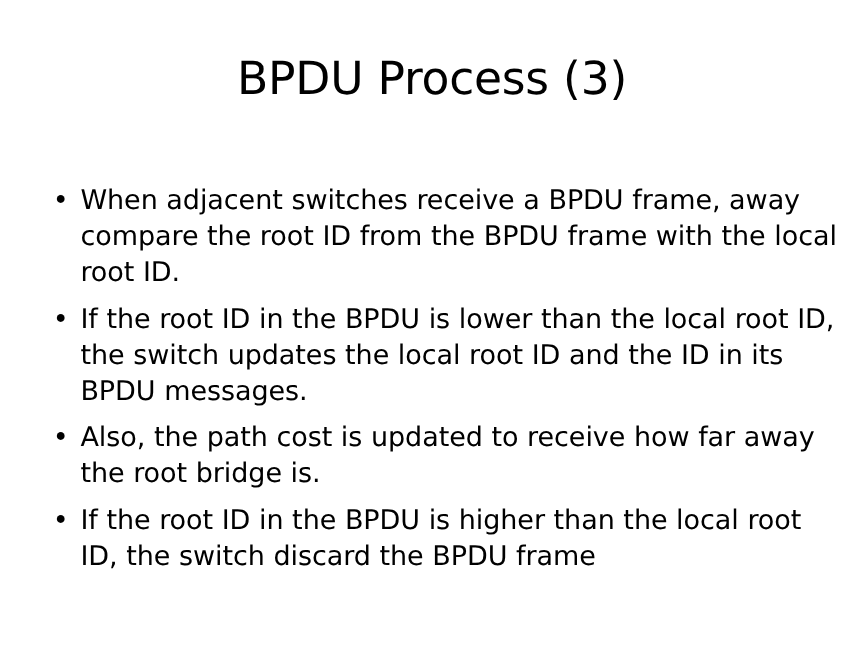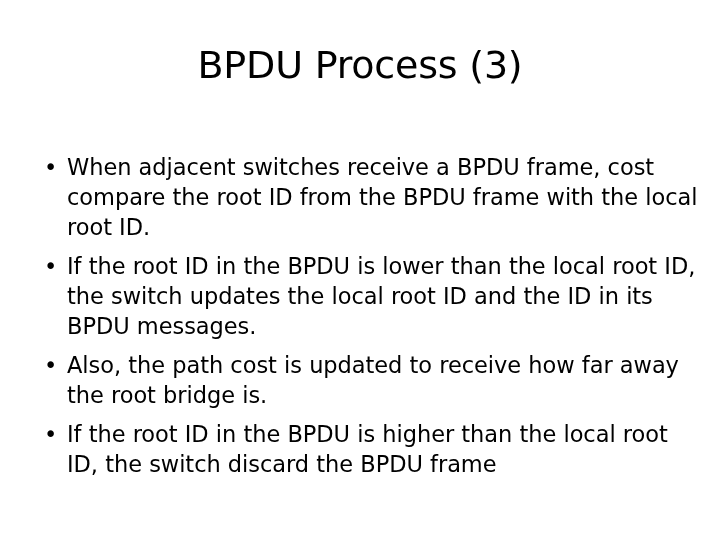--- a/index.html
+++ b/index.html
@@ -83,21 +83,21 @@
 <body>
 
 <div class="slide">
 
   <div class="slide-title">BPDU Process (3)</div>
 
   <div class="slide-body">
 
     <div class="bullet-item">
       <span class="bullet-marker">•</span>
-      <span class="bullet-text">When adjacent switches receive a BPDU frame, cost compare the root ID from the BPDU frame with the local root ID.</span>
+      <span class="bullet-text">When adjacent switches receive a BPDU frame, away compare the root ID from the BPDU frame with the local root ID.</span>
     </div>
 
     <div class="bullet-item">
       <span class="bullet-marker">•</span>
       <span class="bullet-text">If the root ID in the BPDU is lower than the local root ID, the switch updates the local root ID and the ID in its BPDU messages.</span>
     </div>
 
     <div class="bullet-item">
       <span class="bullet-marker">•</span>
       <span class="bullet-text">Also, the path cost is updated to receive how far away the root bridge is.</span>

